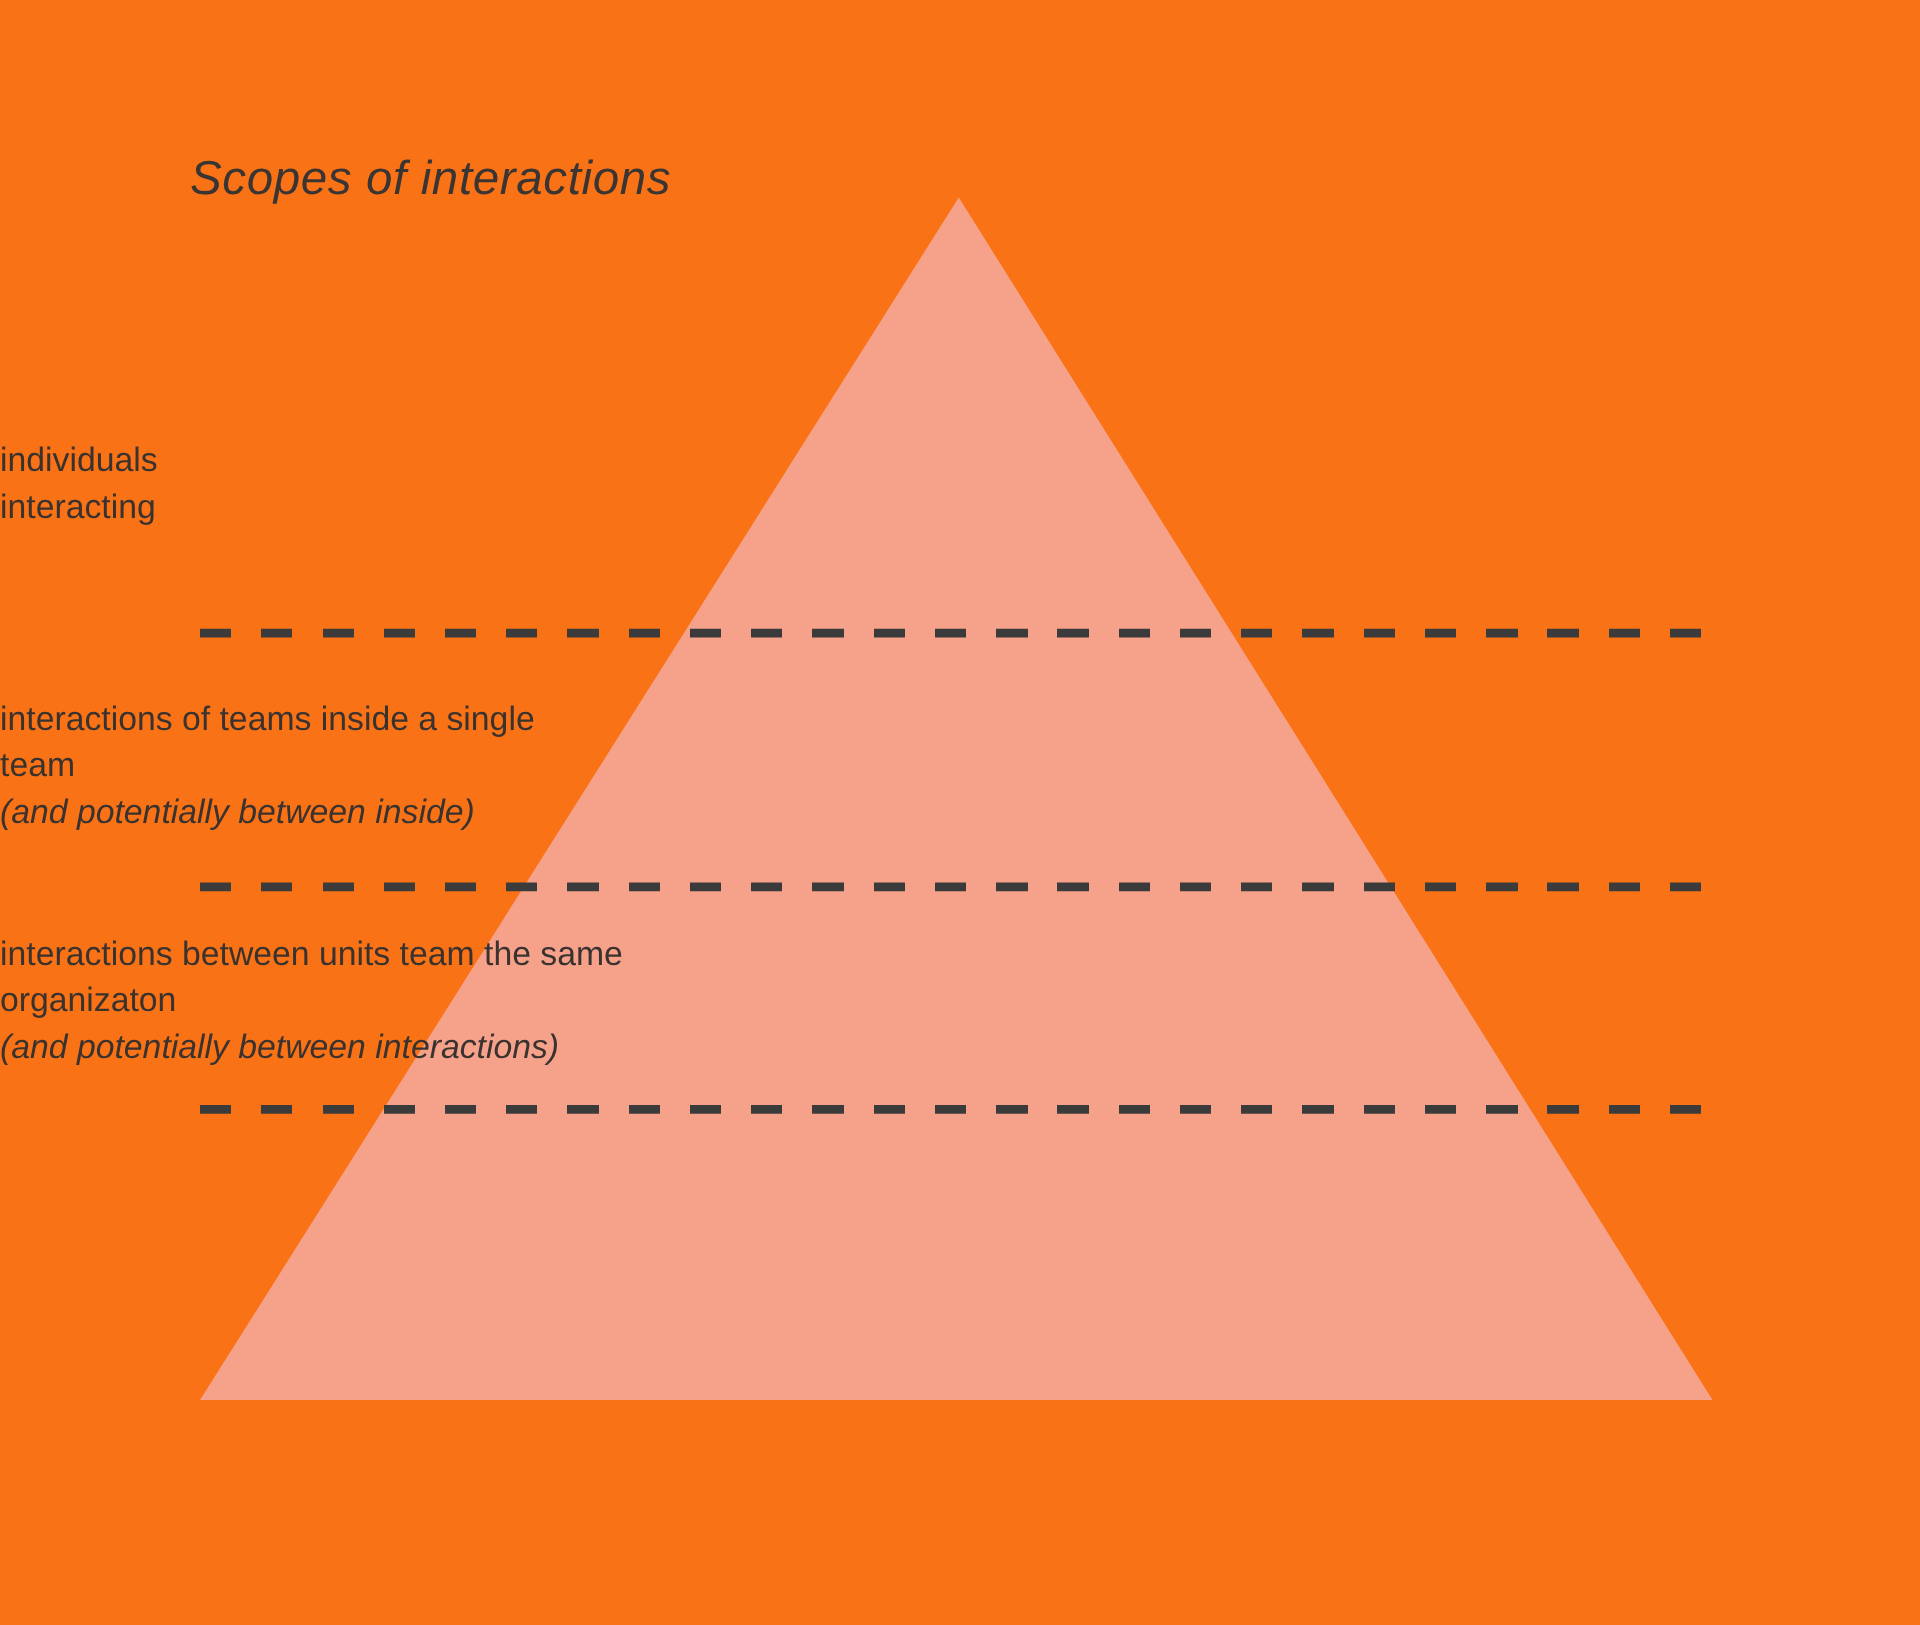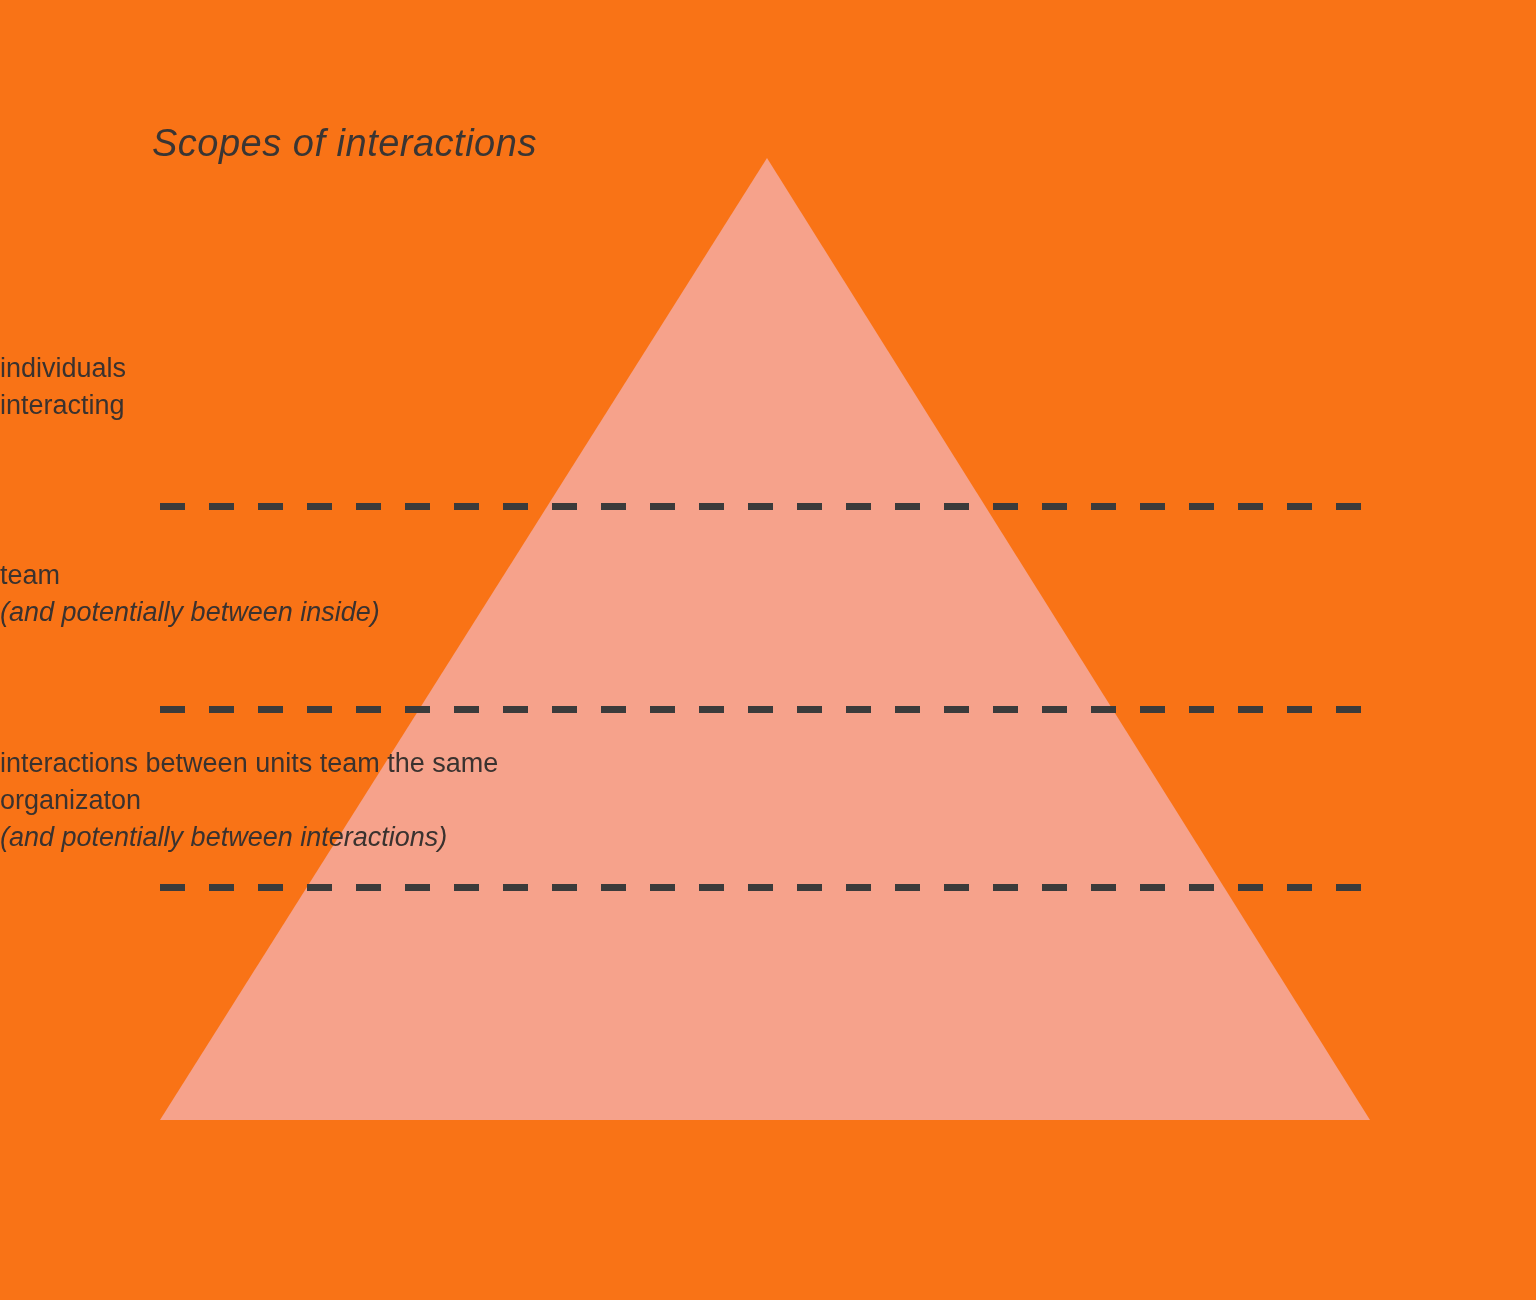--- a/index.html
+++ b/index.html
@@ -72,20 +72,21 @@
   <div class="dash-line" style="top:503px"></div>
   <div class="dash-line" style="top:706px"></div>
   <div class="dash-line" style="top:884px"></div>
 
   <div class="level" style="top:350px">
     <div>individuals</div>
     <div>interacting</div>
   </div>
 
   <div class="level" style="top:557px">
+    <div>interactions of teams inside a single</div>
     <div>team</div>
     <div class="note">(and potentially between inside)</div>
   </div>
 
   <div class="level" style="top:745px">
     <div>interactions between units team the same</div>
     <div>organizaton</div>
     <div class="note">(and potentially between interactions)</div>
   </div>
 

